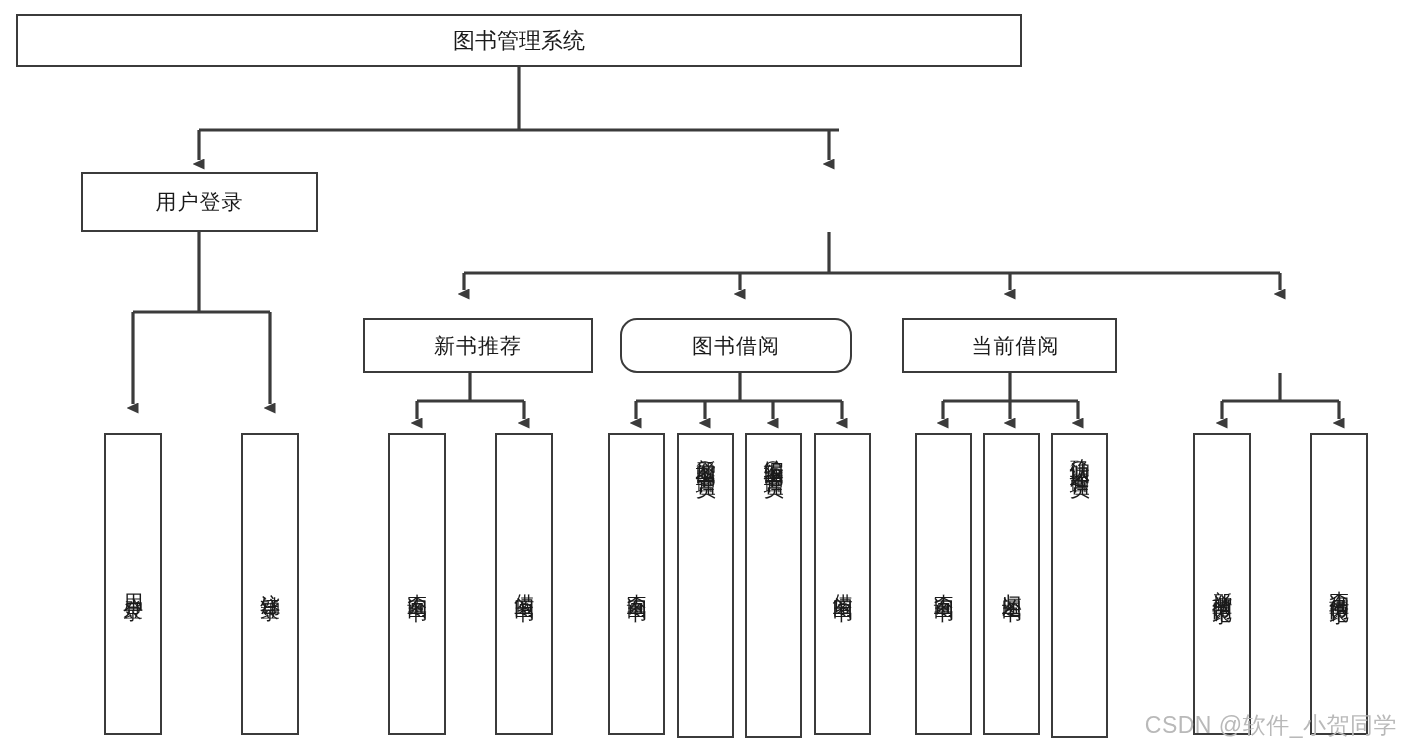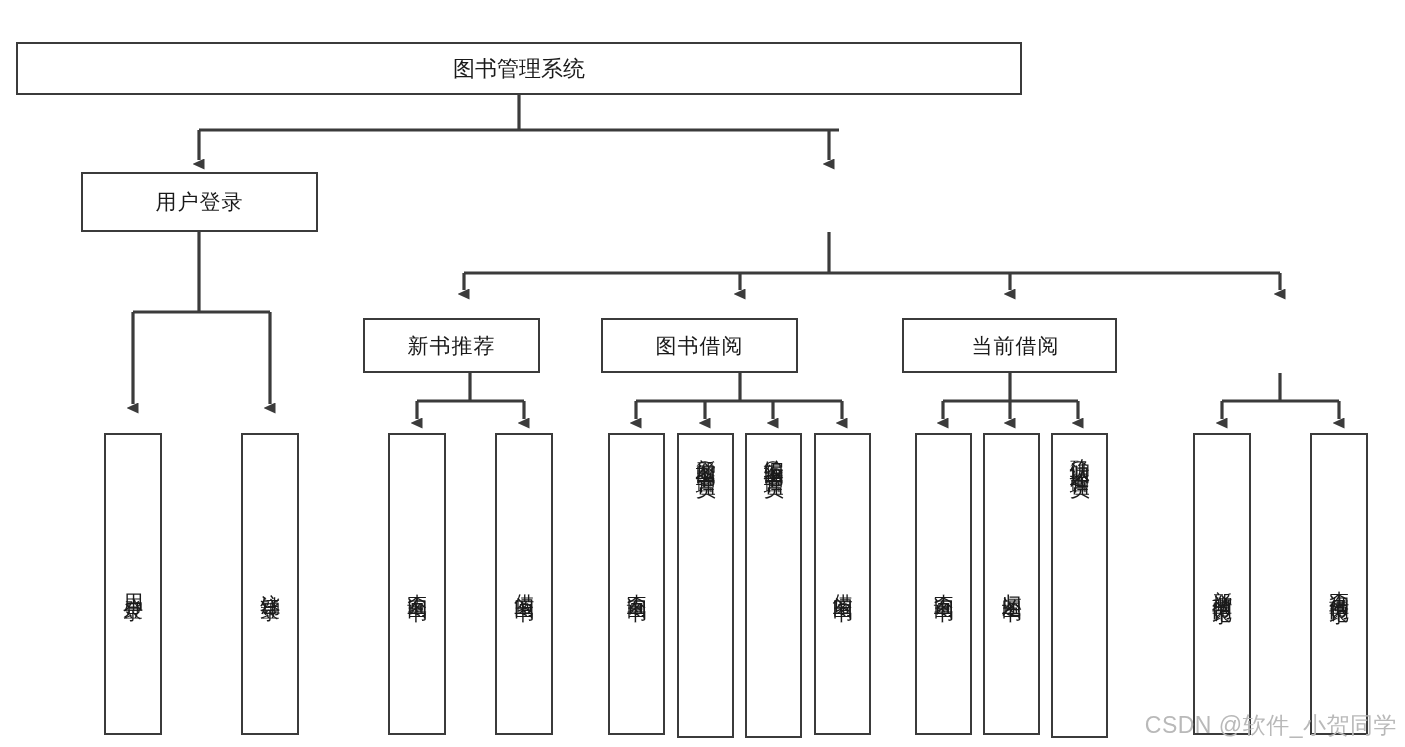--- a/index.html
+++ b/index.html
@@ -4,21 +4,21 @@
 <style>
   html,body{margin:0;padding:0;background:#ffffff;}
   body{width:1405px;height:747px;overflow:hidden;
        font-family:"Liberation Sans","DejaVu Sans",sans-serif;}
   #diagram-root{position:relative;width:1405px;height:747px;background:#fff;}
   svg.edges{position:absolute;left:0;top:0;width:1405px;height:747px;}
   .node{position:absolute;box-sizing:border-box;background:#ffffff;
         border:2px solid #3b3b3b;display:flex;align-items:center;
         justify-content:center;color:#1a1a1a;}
   .node.h{font-size:21px;letter-spacing:1px;}
-  .node.root{font-size:22px;margin-top:28px;}
+  .node.root{font-size:22px;}
   .node.leaf{font-size:20px;padding:8px 0;}
   .node.leaf .vtext{writing-mode:vertical-rl;text-orientation:upright;
         line-height:1.08;letter-spacing:3px;white-space:nowrap;
         display:block;max-height:100%;}
   .node.leaf.topal{align-items:flex-start;}
   .watermark{position:absolute;right:8px;bottom:6px;font-size:23px;
         color:#b9b9b9;letter-spacing:0.5px;white-space:nowrap;}
 </style>
 </head>
 <body>
@@ -77,24 +77,24 @@
   </svg>
 
   <div class="node root" style="left:16px;top:14px;width:1006px;height:53px;">
     <span>图书管理系统</span>
   </div>
 
   <div class="node h" style="left:81px;top:172px;width:237px;height:60px;">
     <span>用户登录</span>
   </div>
 
-  <div class="node h" style="left:363px;top:318px;width:177px;height:55px;">
+  <div class="node h" style="left:363px;top:318px;width:230px;height:55px;">
     <span>新书推荐</span>
   </div>
-  <div class="node h" style="left:601px;top:318px;width:197px;height:55px;">
+  <div class="node h" style="left:620px;top:318px;width:232px;height:55px;border-radius:17px;">
     <span>图书借阅</span>
   </div>
   <div class="node h" style="left:902px;top:318px;width:215px;height:55px;padding-left:12px;">
     <span>当前借阅</span>
   </div>
 
   <div class="node leaf" style="left:104px;top:433px;width:58px;height:302px;">
     <span class="vtext">用户登录</span>
   </div>
   <div class="node leaf" style="left:241px;top:433px;width:58px;height:302px;">

